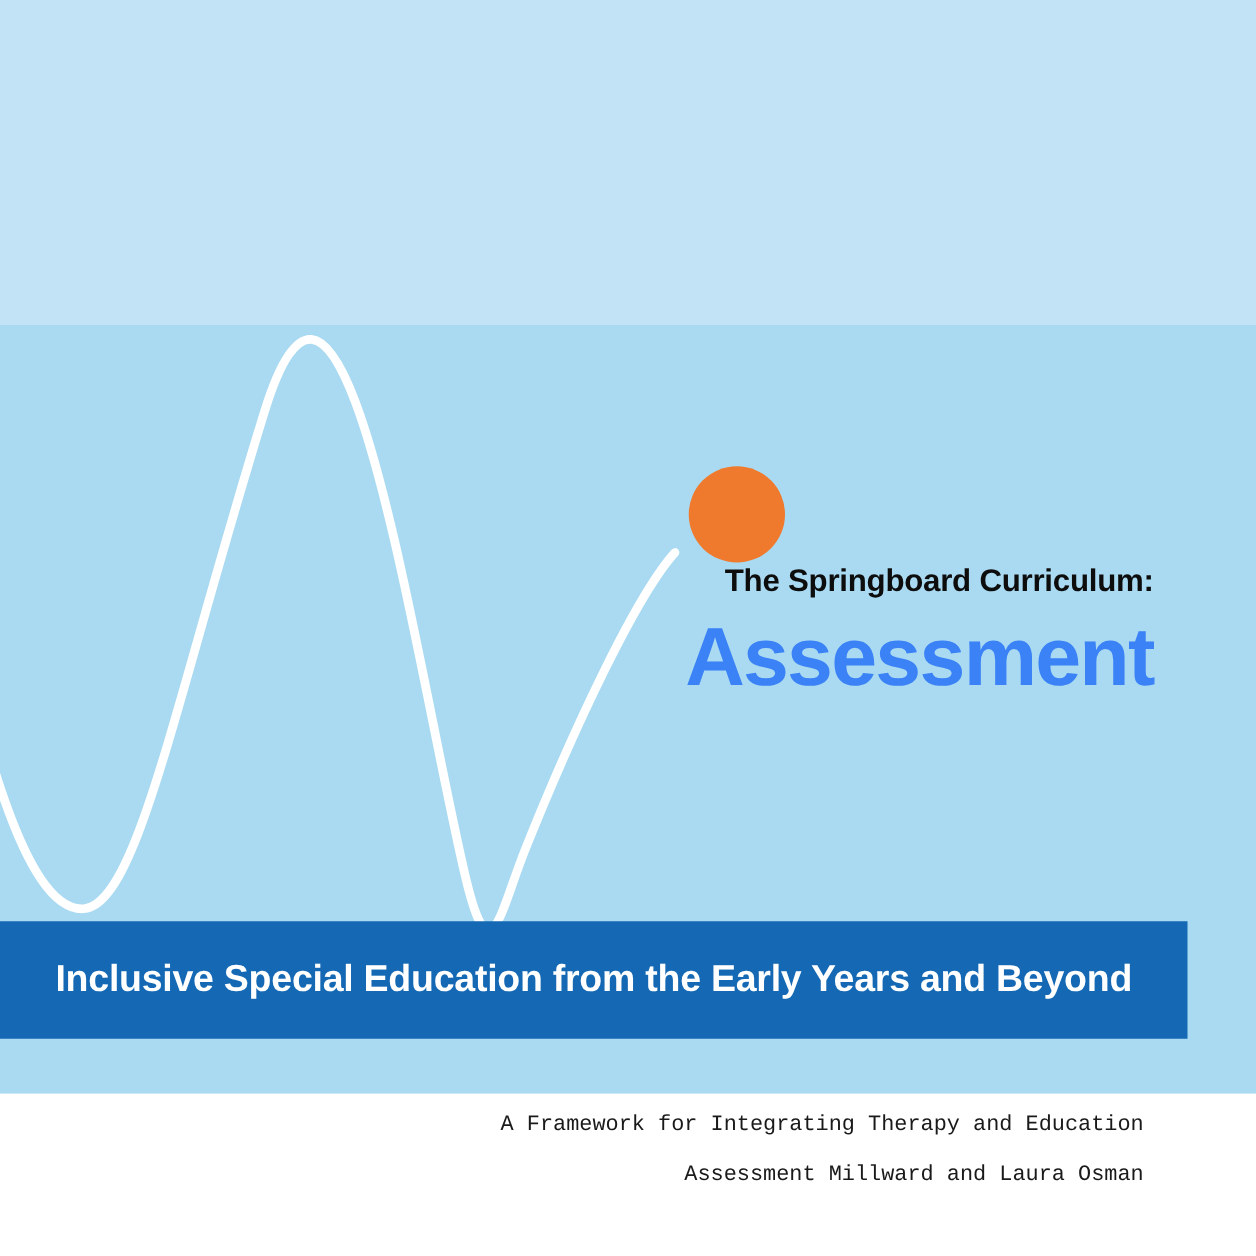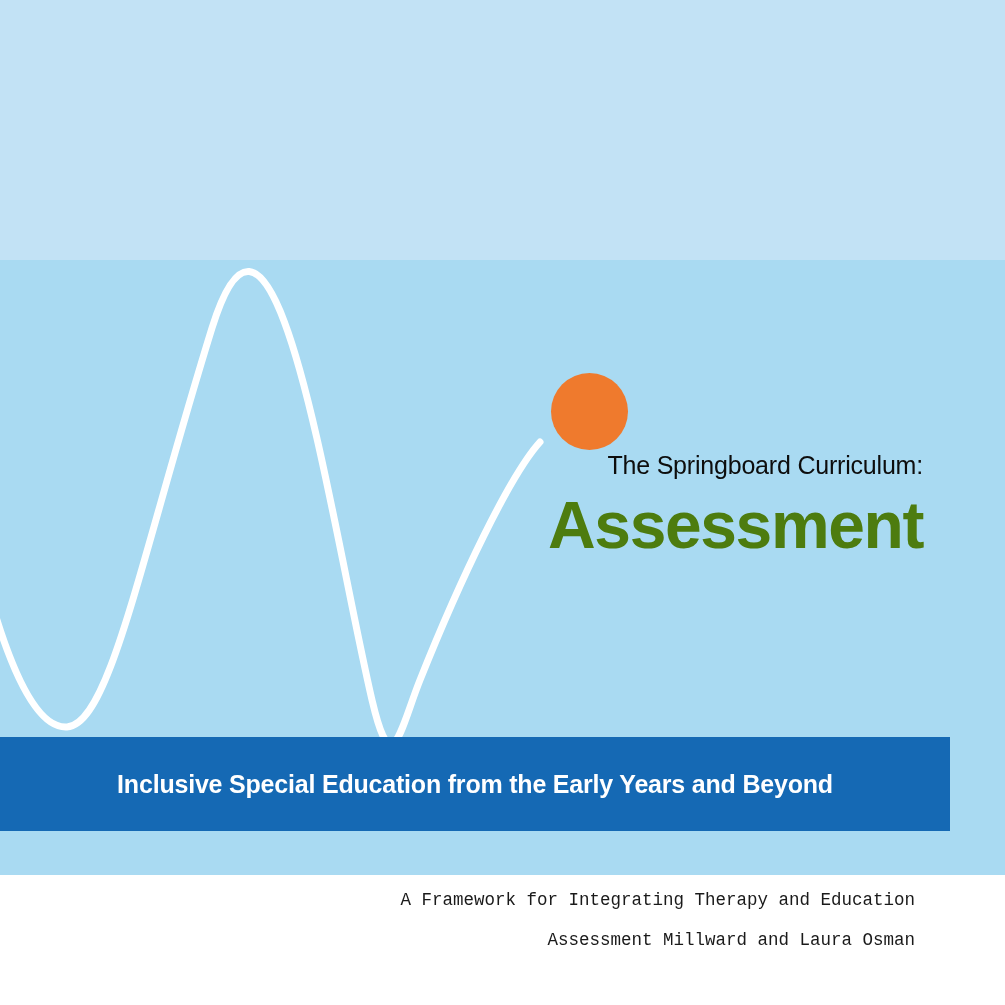--- a/index.html
+++ b/index.html
@@ -76,30 +76,30 @@
   
   .title-block {
     position: absolute;
     right: 82px;
     top: 450px;
     width: 700px;
     text-align: right;
   }
   .eyebrow {
     font-size: 25px;
-    font-weight: normal;
+    font-weight: bold;
     color: #0d0d0d;
     letter-spacing: -0.2px;
     line-height: 1.2;
     margin: 0 0 10px 0;
   }
   .main-title {
     font-size: 66px;
     font-weight: bold;
-    color: #4d7c0f;
+    color: #3b82f6;
     line-height: 1.08;
     letter-spacing: -1.4px;
     margin: 0;
   }
   .main-title span {
     display: block;
   }
 
   
   .subtitle-bar {
@@ -108,21 +108,21 @@
     top: 737px;
     width: 960px;
     height: 94px;
     background: #1569b4;
     display: flex;
     align-items: center;
     justify-content: center;
   }
   .subtitle-text {
     color: #ffffff;
-    font-size: 25px;
+    font-size: 30px;
     font-weight: bold;
     letter-spacing: -0.2px;
     text-align: center;
     padding-left: 10px;
   }
 
   
   .footer-block {
     position: absolute;
     right: 90px;

